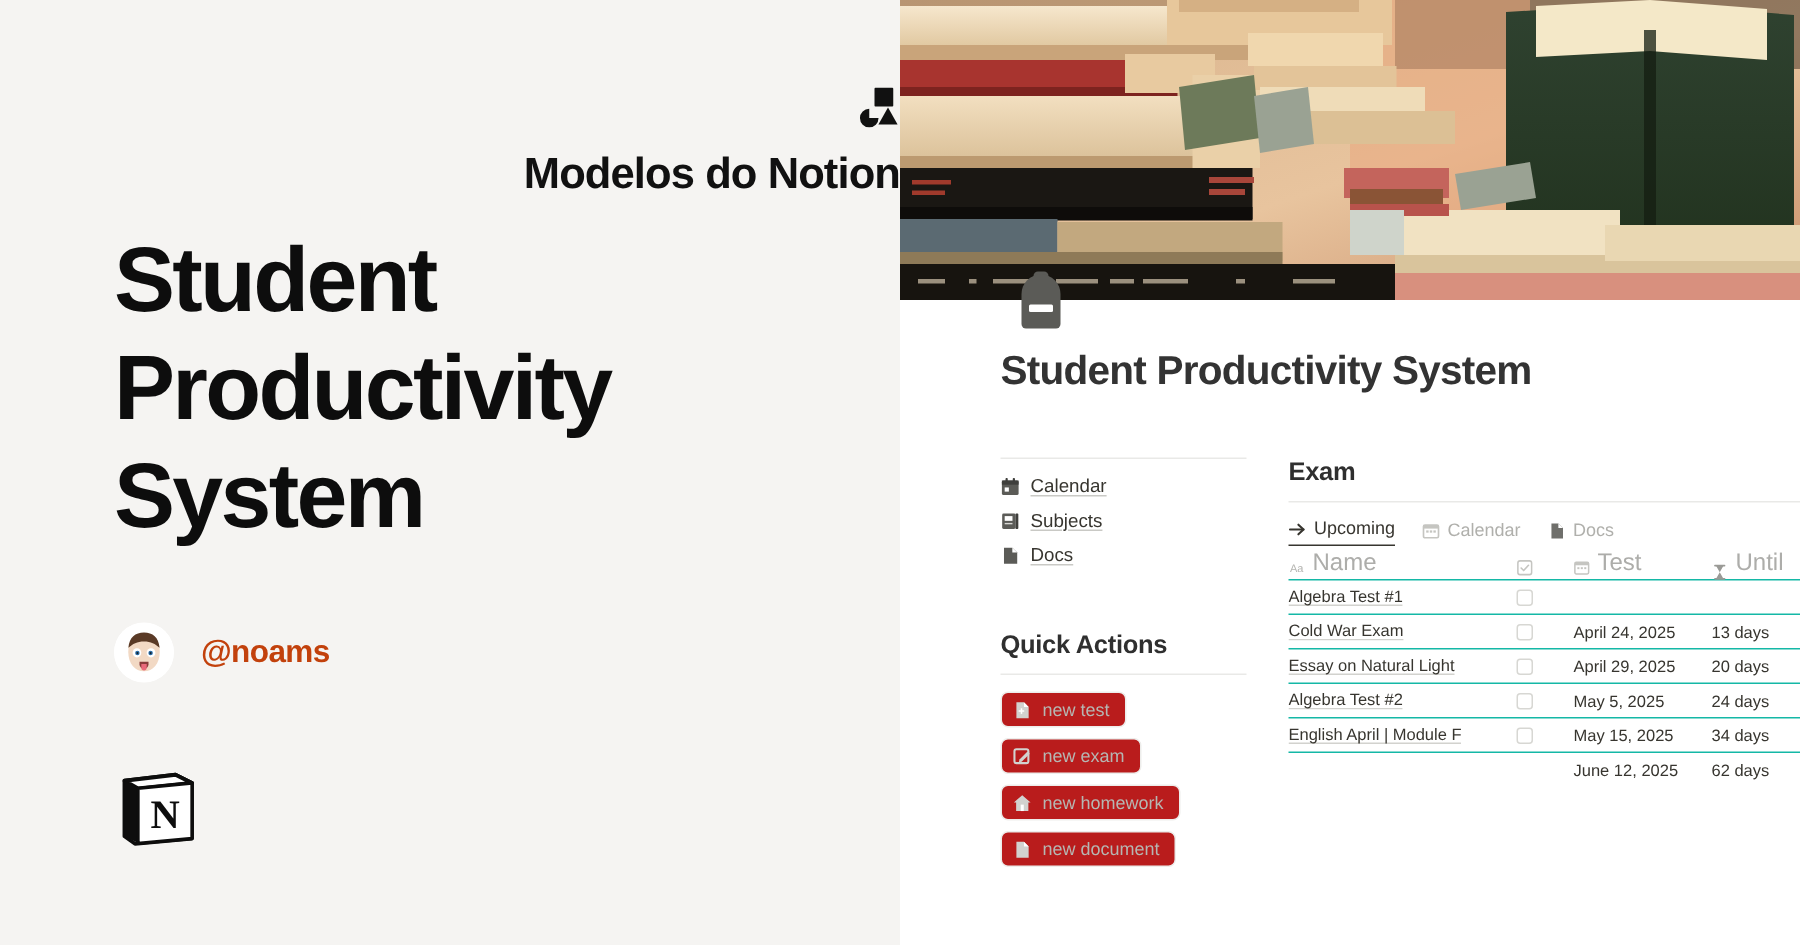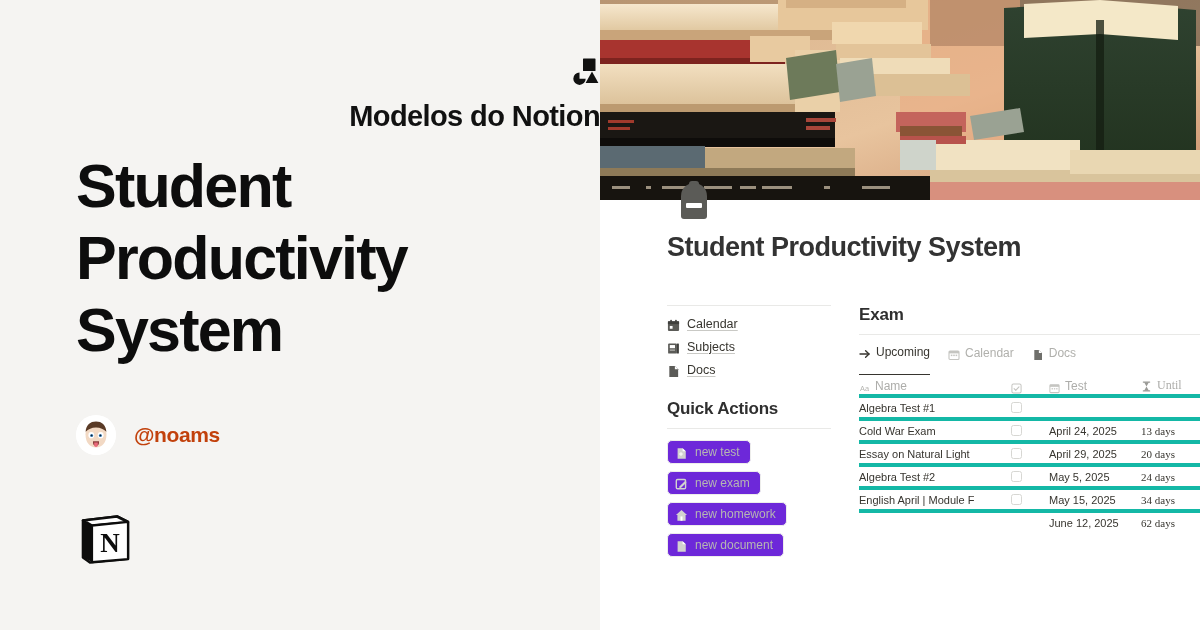--- a/index.html
+++ b/index.html
@@ -85,50 +85,50 @@
     display: flex; align-items: center; gap: 7px;
     margin-bottom: 9px; cursor: pointer;
   }
   .nav-ico { width: 13px; height: 13px; flex: none; display: block; }
   .nav-label {
     font-size: 12.5px; color: #37352f;
     text-decoration: underline; text-underline-offset: 2px;
     text-decoration-color: #c9c9c5;
   }
 
-  .qa-head { margin-top: 22px; }
+  .qa-head { margin-top: 43px; }
   .qa-list { margin-top: 11px; }
   .qa-btn {
     display: inline-flex; align-items: center; gap: 7px;
     border: 1px solid #ededeb; border-radius: 5px;
     padding: 4px 10px 4px 7px; margin-bottom: 7px;
-    background: #6d28d9; cursor: pointer;
+    background: #b91c1c; cursor: pointer;
   }
   .qa-ico { width: 13px; height: 13px; flex: none; display: block; }
   .qa-label { font-size: 12px; color: #b6b6b2; white-space: nowrap; }
 
   
   .tabs { display: flex; align-items: center; gap: 18px; margin-top: 10px; }
-  .tab { display: flex; align-items: center; gap: 5px; padding-bottom: 15px; cursor: pointer; }
+  .tab { display: flex; align-items: center; gap: 5px; padding-bottom: 4px; cursor: pointer; }
   .tab-ico { width: 12px; height: 12px; flex: none; display: block; }
   .tab-label { font-size: 12px; color: #b0b0ac; white-space: nowrap; }
   .tab.active { border-bottom: 1.8px solid #37352f; }
   .tab.active .tab-label { color: #37352f; }
 
   
   .tbl { margin-top: 2px; width: 100%; }
-  .trow { display: flex; align-items: center; height: 23px; border-bottom: 4px solid #14b8a6; }
+  .trow { display: flex; align-items: center; height: 23px; border-bottom: 1px solid #14b8a6; }
   .trow.head { height: 21px; }
   .c-name { width: 152px; flex: none; display: flex; align-items: center; gap: 5px; overflow: hidden; }
   .c-check { width: 38px; flex: none; display: flex; align-items: center; }
   .c-date { width: 92px; flex: none; display: flex; align-items: center; gap: 5px; }
-  .c-until { width: 59px; flex: none; display: flex; align-items: flex-start; gap: 5px; font-family: Liberation Serif, serif; }
+  .c-until { width: 59px; flex: none; display: flex; align-items: flex-end; gap: 5px; }
 
   .hdr-ico { width: 11px; height: 11px; flex: none; display: block; }
-  .hdr-txt { font-size: 12px; color: #adadaa; white-space: nowrap; }
+  .hdr-txt { font-size: 16px; color: #adadaa; white-space: nowrap; }
   .cell-txt { font-size: 11px; color: #37352f; white-space: nowrap; margin-top: 47px; }
   .cell-name {
     font-size: 11px; color: #37352f;
     text-decoration: underline; text-underline-offset: 2px;
     text-decoration-color: #d2d2ce;
     white-space: nowrap; overflow: hidden; text-overflow: ellipsis; text-align: center;
   }
   .cbox { width: 11px; height: 11px; border: 1.2px solid #d7d7d3; border-radius: 2.5px; background: #fff; }
 </style>
 </head>

